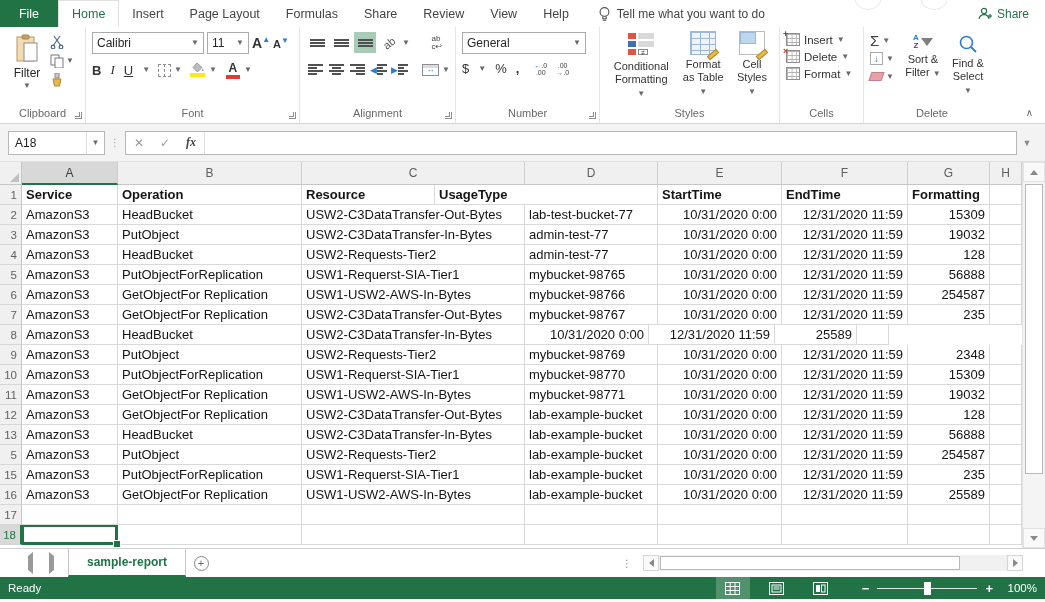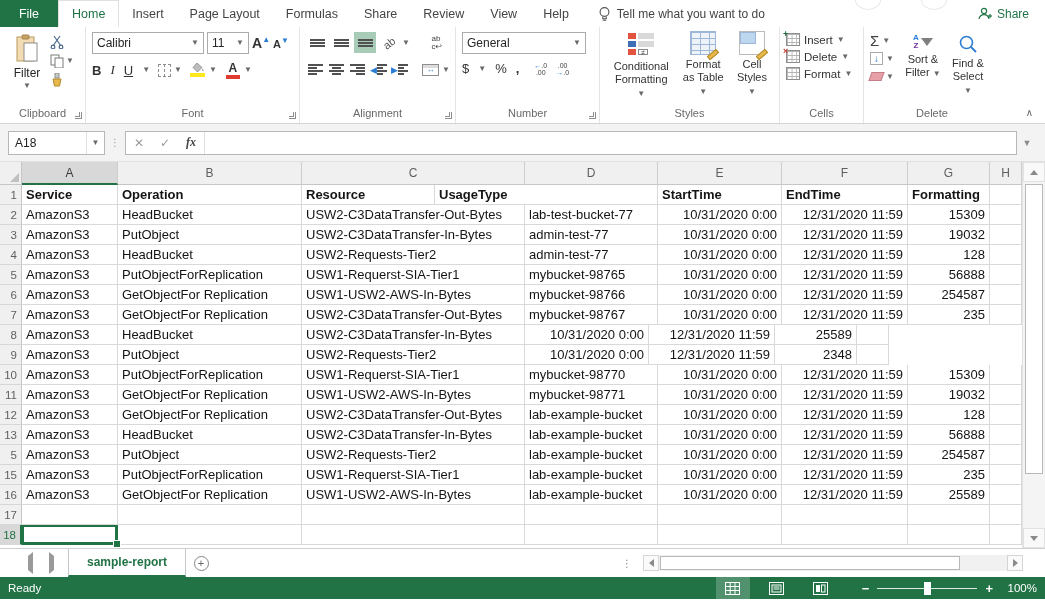--- a/index.html
+++ b/index.html
@@ -624,20 +624,21 @@
         <div class="g-cell num" style="width: 124px;">10/31/2020 0:00</div>
         <div class="g-cell num" style="width: 126px;">12/31/2020 11:59</div>
         <div class="g-cell num" style="width: 82px;">25589</div>
         <div class="g-cell" style="width: 32px;"></div>
       </div>
       <div class="g-row">
         <div class="g-rh">9</div>
         <div class="g-cell" style="width: 96px;">AmazonS3</div>
         <div class="g-cell" style="width: 184px;">PutObject</div>
         <div class="g-cell" style="width: 223px;">USW2-Requests-Tier2</div>
+        <div class="g-cell" style="width: 133px;">mybucket-98769</div>
         <div class="g-cell num" style="width: 124px;">10/31/2020 0:00</div>
         <div class="g-cell num" style="width: 126px;">12/31/2020 11:59</div>
         <div class="g-cell num" style="width: 82px;">2348</div>
         <div class="g-cell" style="width: 32px;"></div>
       </div>
       <div class="g-row">
         <div class="g-rh">10</div>
         <div class="g-cell" style="width: 96px;">AmazonS3</div>
         <div class="g-cell" style="width: 184px;">PutObjectForReplication</div>
         <div class="g-cell" style="width: 223px;">USW1-Requerst-SIA-Tier1</div>

